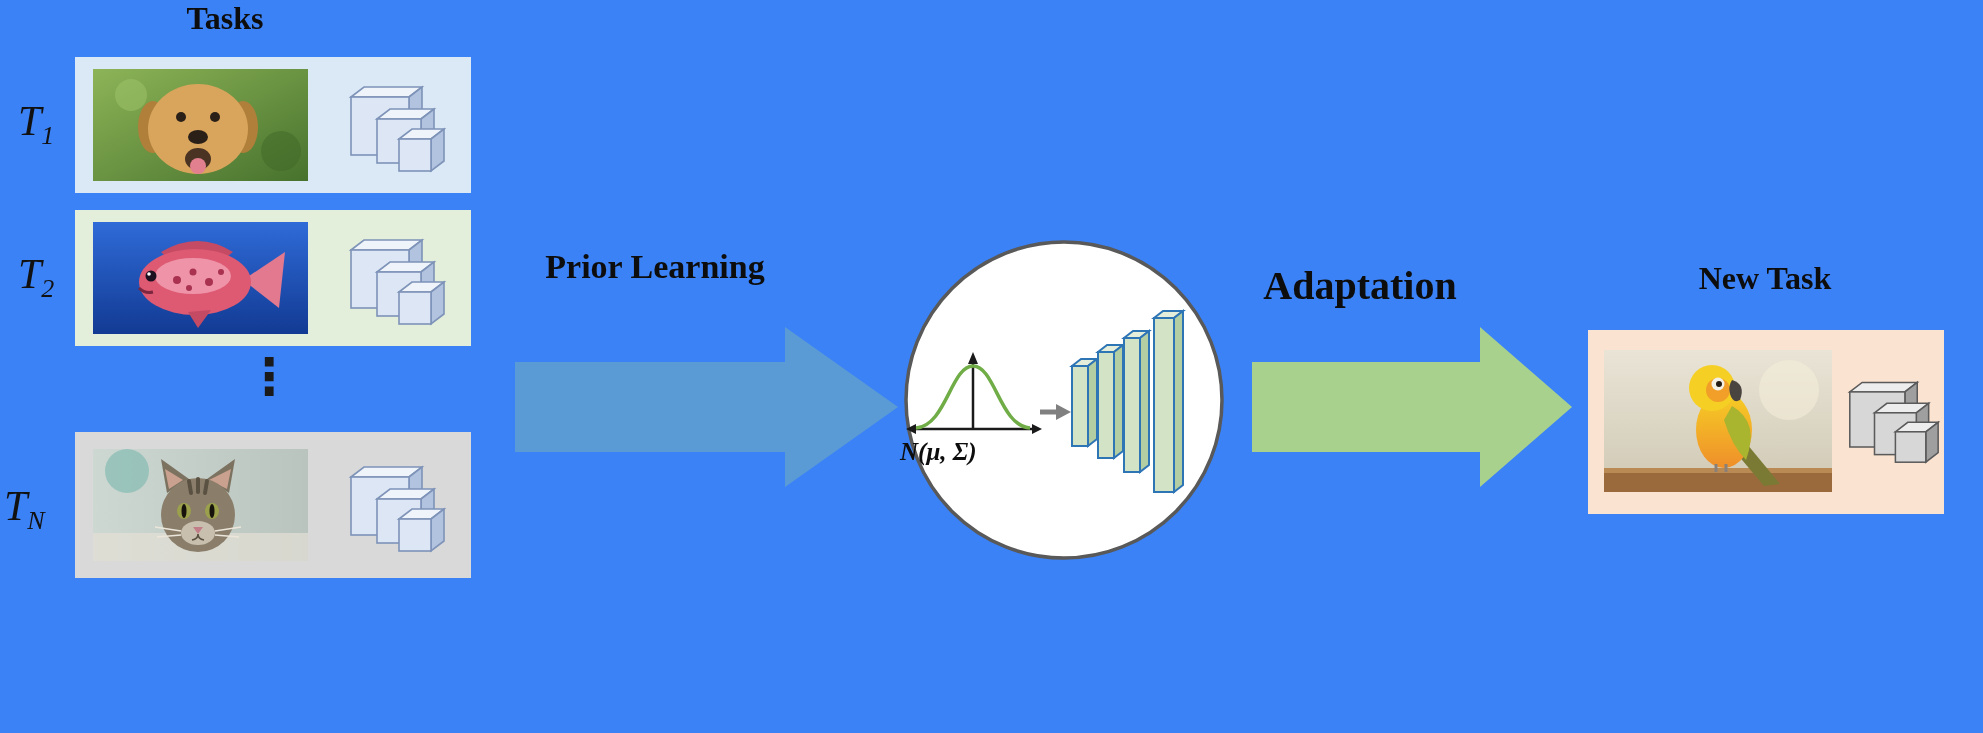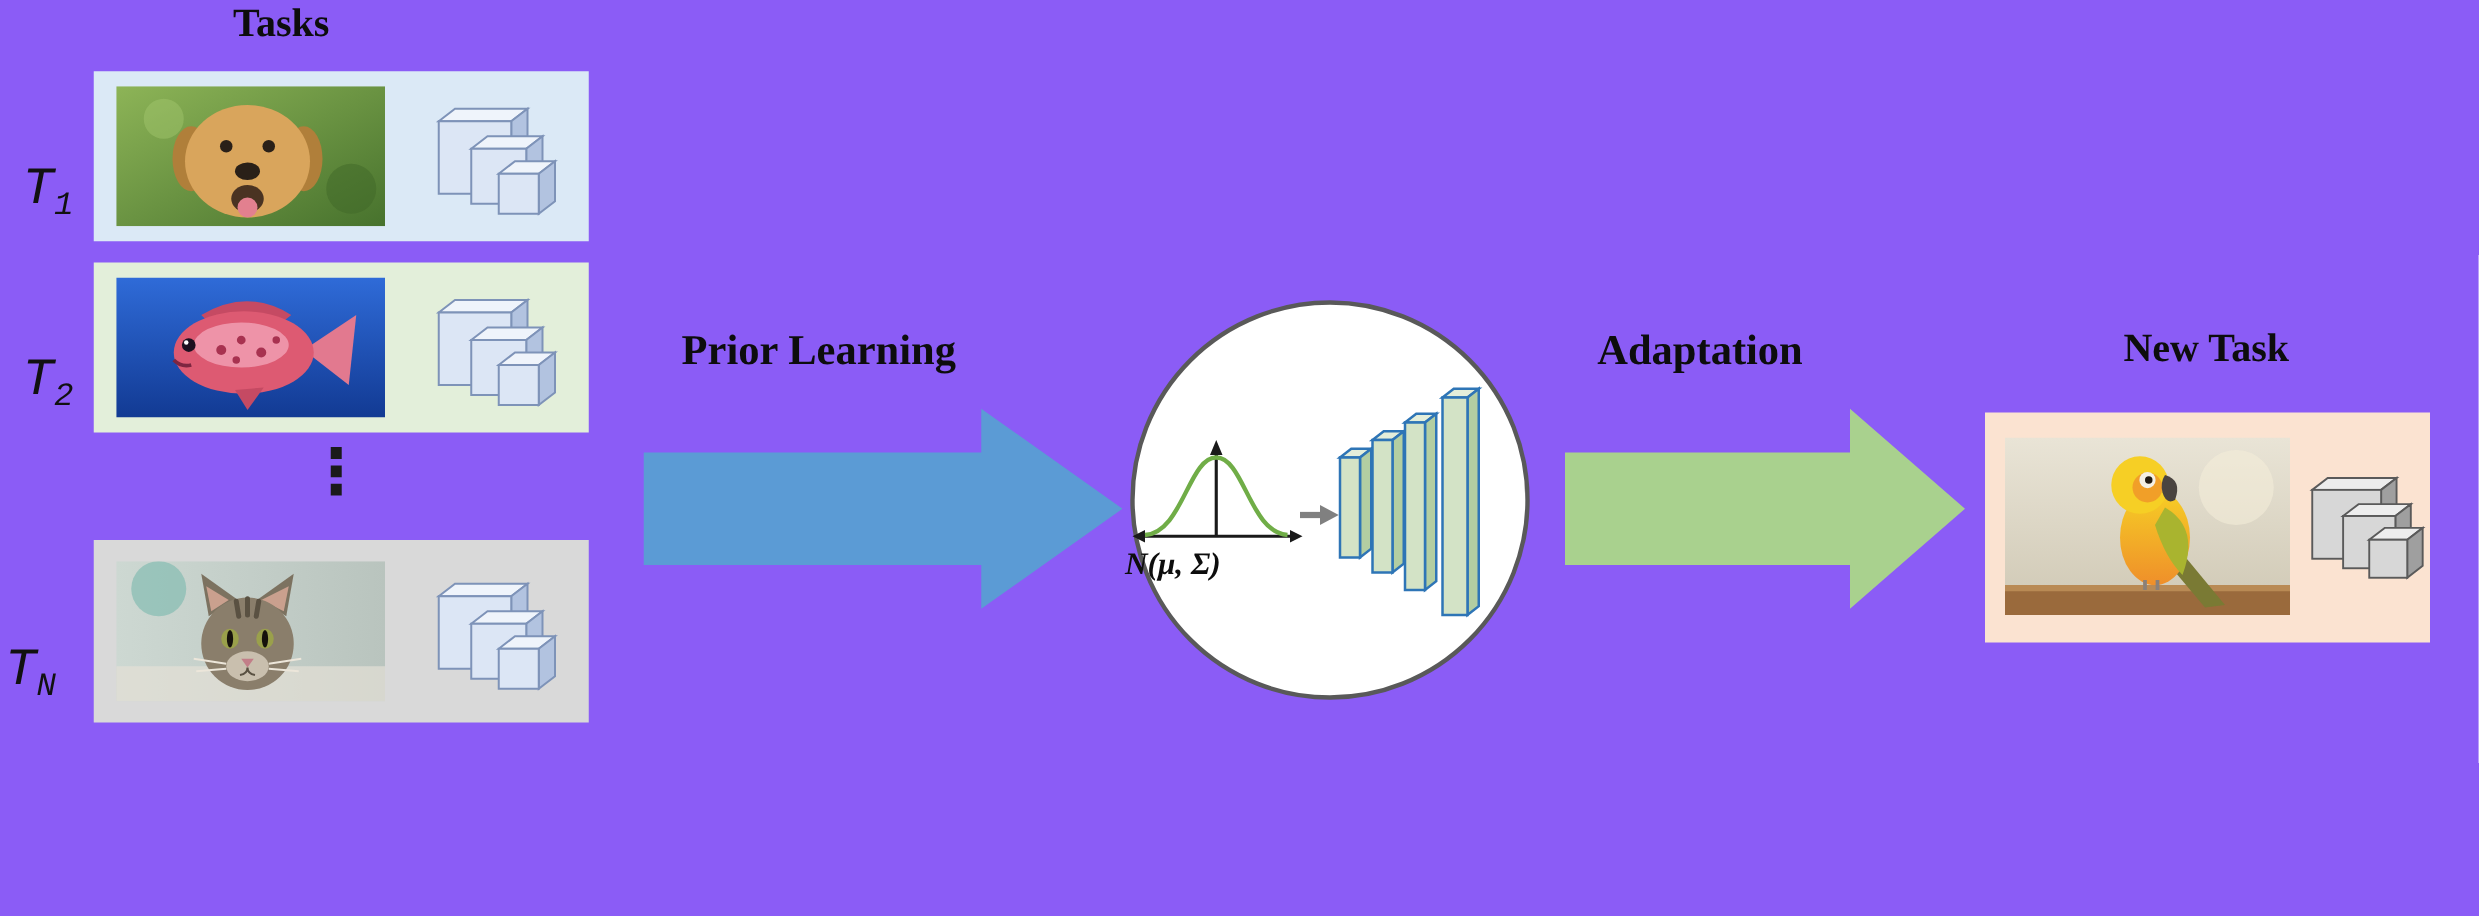--- a/index.html
+++ b/index.html
@@ -1,26 +1,26 @@
 <!DOCTYPE html>
 <html><head>
 <meta charset="utf-8">
 <style>
   html,body{margin:0;padding:0;background:#fff;}
-  #canvas{position:relative;width:1983px;height:733px;background:#8b5cf6;overflow:hidden;
+  #canvas{position:relative;width:1983px;height:733px;background:#3b82f6;overflow:hidden;
           font-family:"Liberation Serif",serif;}
   .abs{position:absolute;}
   .caption{font-family:"Liberation Serif",serif;font-weight:700;color:#0d0d0d;text-align:center;}
   .arrow-label{font-family:"Liberation Sans",sans-serif;font-weight:700;color:#ffffff;text-align:center;}
   .task-row{position:absolute;left:75px;width:396px;}
   .photo{position:absolute;display:block;}
   .nn-icon{position:absolute;display:block;}
   .nn-icon.blue{--f:#dce6f5;--t:#eff4fb;--s:#b2c3e0;--k:#7e93b8;}
   .nn-icon.gray{--f:#d7d7d7;--t:#ededed;--s:#9f9f9f;--k:#5a5a5a;}
-  .task-label{font-family:Liberation Mono, monospace;font-style:italic;font-size:42px;color:#111;margin-top:30px;}
+  .task-label{font-family:Liberation Serif, serif;font-style:italic;font-size:42px;color:#111;}
   .task-label sub{font-size:26px;font-style:italic;}
   .ellipsis{font-family:"DejaVu Sans",sans-serif;font-weight:700;font-size:50px;color:#1a1a1a;line-height:1;}
   .dist-label{font-family:"Liberation Serif",serif;font-weight:700;font-style:italic;
               font-size:25px;color:#0d0d0d;}
   svg{display:block;}
 </style>
 </head>
 <body>
 
 <svg width="0" height="0" style="position:absolute" aria-hidden="true">
@@ -170,25 +170,25 @@
   <div class="abs task-label" style="left:18px;top:97px">
     <span>T</span><sub>1</sub>
   </div>
   <div class="abs task-label" style="left:18px;top:250px">
     <span>T</span><sub>2</sub>
   </div>
   <div class="abs task-label" style="left:4px;top:482px">
     <span>T</span><sub>N</sub>
   </div>
 
-  <div class="abs caption" style="left:505px;top:262px;width:300px;font-size:34px">Prior Learning</div>
+  <div class="abs caption" style="left:505px;top:248px;width:300px;font-size:34px">Prior Learning</div>
 
   <div class="abs dist-label" style="left:900px;top:438px;width:146px">N(μ, Σ)</div>
 
-  <div class="abs caption" style="left:1240px;top:262px;width:240px;font-size:34px">Adaptation</div>
+  <div class="abs caption" style="left:1240px;top:262px;width:240px;font-size:40px">Adaptation</div>
 
   <div class="abs caption" style="left:1655px;top:260px;width:220px;font-size:32px">New Task</div>
   <div class="abs" style="left: 1588px; top: 330px; width: 356px; height: 184px; background: rgb(251, 227, 209);">
     <svg class="photo" style="left:16px;top:20px" width="228" height="142" viewBox="0 0 228 142">
       <defs>
         <linearGradient id="gSky" x1="0" y1="0" x2="0" y2="1">
           <stop offset="0" stop-color="#e9e4d6"></stop>
             <stop offset="1" stop-color="#cfc8b4"></stop>
           </linearGradient>
         <linearGradient id="gBody" x1="0" y1="0" x2="0" y2="1">

